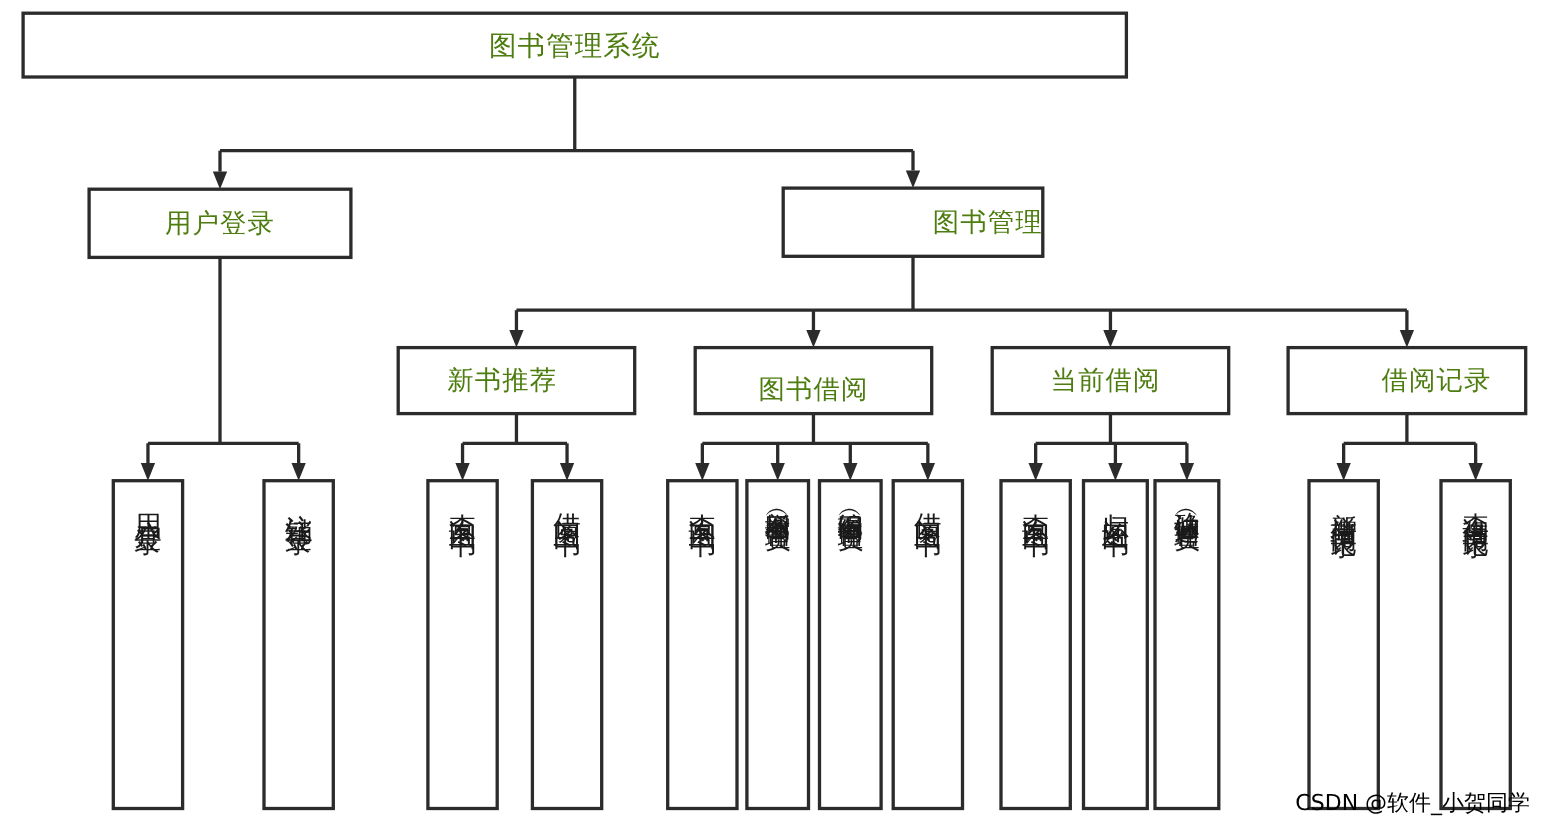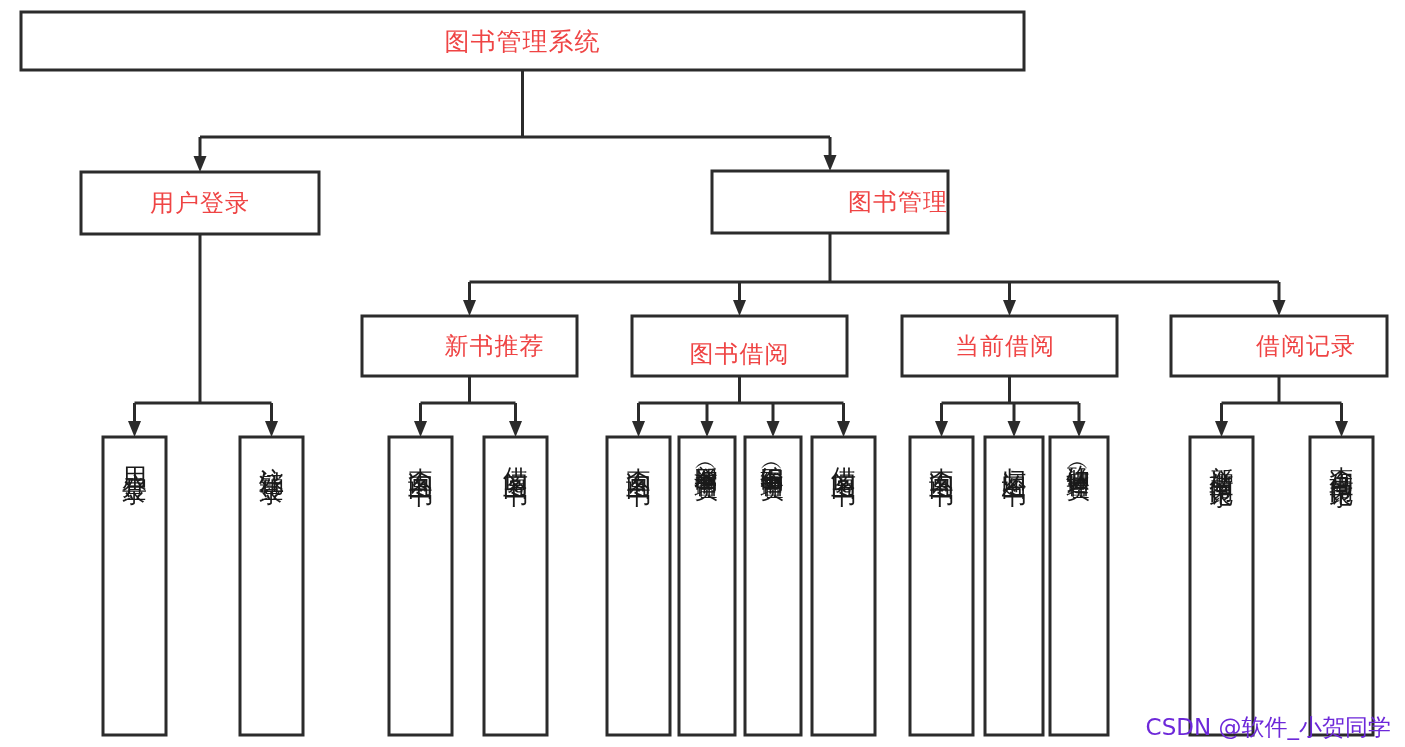--- a/index.html
+++ b/index.html
@@ -58,31 +58,31 @@
   .hlabel-wrap {
     position: absolute;
     display: flex;
     align-items: center;
     justify-content: center;
     pointer-events: none;
   }
   .hlabel-text {
     font-family: Liberation Sans, sans-serif;
     font-size: 24px;
-    color: #ef4444;
+    color: #4d7c0f;
     letter-spacing: 1px;
     white-space: nowrap;
   }
   #watermark {
     position: absolute;
     right: 14px;
     bottom: 4px;
     font-family: "DejaVu Sans", "Liberation Sans", sans-serif;
-    font-size: 23px;
-    color: #6d28d9;
+    font-size: 20px;
+    color: #000000;
     white-space: nowrap;
     pointer-events: none;
   }
 </style>
 </head>
 <body>
 
 <div id="diagram-root">
   <svg id="diagram-svg" width="1405" height="747" viewBox="0 0 1405 747" xmlns="http://www.w3.org/2000/svg">
     <g id="edges-layer">
@@ -165,21 +165,21 @@
   <div id="labels-layer">
       <div class="hlabel-wrap" style="left: 21px; top: 12px; width: 1003px; height: 58px;">
         <span class="hlabel-text" style="font-size: 25px;">图书管理系统</span>
       </div>
       <div class="hlabel-wrap" style="left: 81px; top: 172px; width: 238px; height: 62px;">
         <span class="hlabel-text">用户登录</span>
       </div>
       <div class="hlabel-wrap" style="left: 712px; top: 171px; width: 236px; height: 62px; justify-content: flex-end;">
         <span class="hlabel-text">图书管理</span>
       </div>
-      <div class="hlabel-wrap" style="left: 362px; top: 316px; width: 189px; height: 60px; margin-left: 38px;">
+      <div class="hlabel-wrap" style="left: 362px; top: 316px; width: 189px; height: 60px;">
         <span class="hlabel-text">新书推荐</span>
       </div>
       <div class="hlabel-wrap" style="left: 632px; top: 316px; width: 215px; height: 76px;">
         <span class="hlabel-text">图书借阅</span>
       </div>
       <div class="hlabel-wrap" style="left: 902px; top: 316px; width: 206px; height: 60px;">
         <span class="hlabel-text">当前借阅</span>
       </div>
       <div class="hlabel-wrap" style="left: 1171px; top: 316px; width: 216px; height: 60px; padding-left: 27px;">
         <span class="hlabel-text">借阅记录</span>

